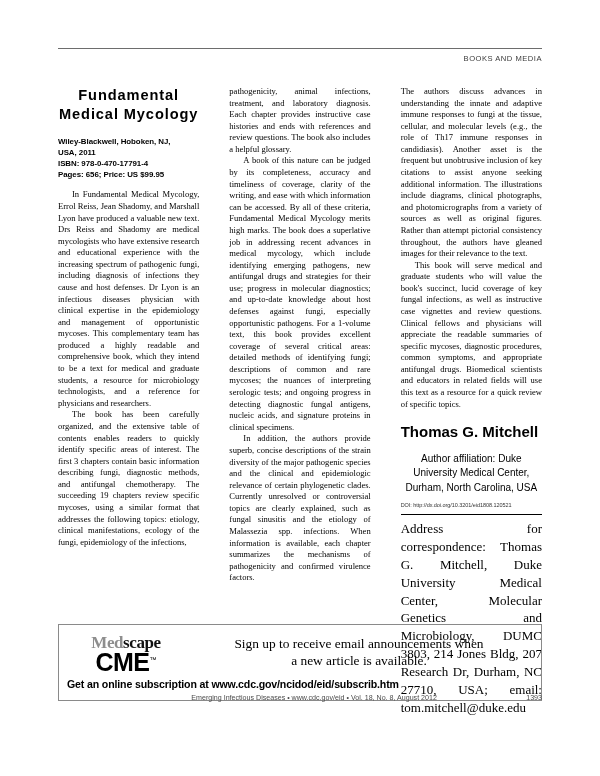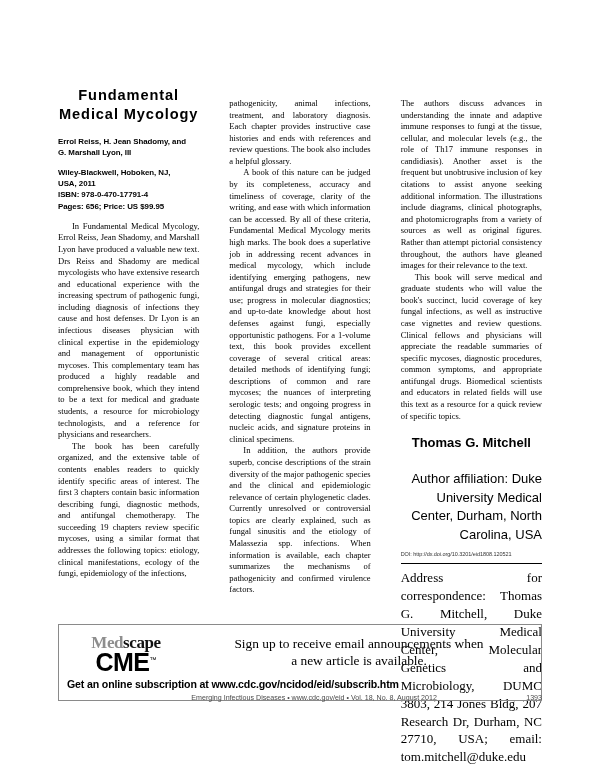--- a/index.html
+++ b/index.html
@@ -83,37 +83,36 @@
   p.body {
     font-size: 8.55px;
     line-height: 1.355;
     text-align: justify;
     margin: 0;
     text-indent: 14px;
     -webkit-hyphens: none;
     hyphens: none;
     word-spacing: -0.1px;
   }
-  p.body.cont { text-indent: 0; margin-top: 12px; }
+  p.body.cont { text-indent: 0; }
   .it { }
 
   
   .signoff {
     margin-top: 13px;
     font-family: "Liberation Sans", sans-serif;
     font-weight: bold;
-    font-size: 13px;
-    text-align: center;
+    font-size: 15px;
   }
   .affil {
-    margin-top: 20px;
-    font-family: "Liberation Sans", sans-serif;
-    font-size: 13px;
+    margin-top: 12px;
+    font-family: "Liberation Sans", sans-serif;
+    font-size: 10px;
     line-height: 1.42;
-    text-align: right;
+    text-align: center;
   }
   .doi {
     margin-top: 7px;
     font-family: "Liberation Sans", sans-serif;
     font-size: 5.5px;
     color: #333;
     letter-spacing: -0.05px;
   }
   .corr-rule {
     margin-top: 6px;
@@ -212,33 +211,33 @@
     text-align: center;
     padding-left: 44px;
   }
   .footer-page { flex: none; }
 </style>
 </head>
 <body>
 
 <div class="page">
 
+  <div class="runhead-wrap">
+    <div class="runhead-rule"></div>
+    <div class="runhead-text">BOOKS AND MEDIA</div>
+  </div>
 
   <div class="columns">
 
     <div class="col">
       <div class="book-title">
         <span>Fundamental</span><br>
         <span>Medical Mycology</span>
       </div>
 
-      <div class="meta">
-        <span class="meta-line">Errol Reiss, H. Jean Shadomy, and</span>
-        <span class="meta-line">G. Marshall Lyon, III</span>
-      </div>
 
       <div class="meta">
         <span class="meta-line">Wiley-Blackwell, Hoboken, NJ,</span>
         <span class="meta-line">USA, 2011</span>
         <span class="meta-line">ISBN: 978-0-470-17791-4</span>
         <span class="meta-line">Pages: 656; Price: US $99.95</span>
       </div>
 
       <p class="body">In Fundamental Medical Mycology, Errol Reiss, Jean Shadomy, and Marshall Lyon have produced a valuable new text. Drs Reiss and Shadomy are medical mycologists who have extensive research and educational experience with the increasing spectrum of pathogenic fungi, including diagnosis of infections they cause and host defenses. Dr Lyon is an infectious diseases physician with clinical expertise in the epidemiology and management of opportunistic mycoses. This complementary team has produced a highly readable and comprehensive book, which they intend to be a text for medical and graduate students, a resource for microbiology technologists, and a reference for physicians and researchers.</p>
       <p class="body">The book has been carefully organized, and the extensive table of contents enables readers to quickly identify specific areas of interest. The first 3 chapters contain basic information describing fungi, diagnostic methods, and antifungal chemotherapy. The succeeding 19 chapters review specific mycoses, using a similar format that addresses the following topics: etiology, clinical manifestations, ecology of the fungi, epidemiology of the infections,</p>

